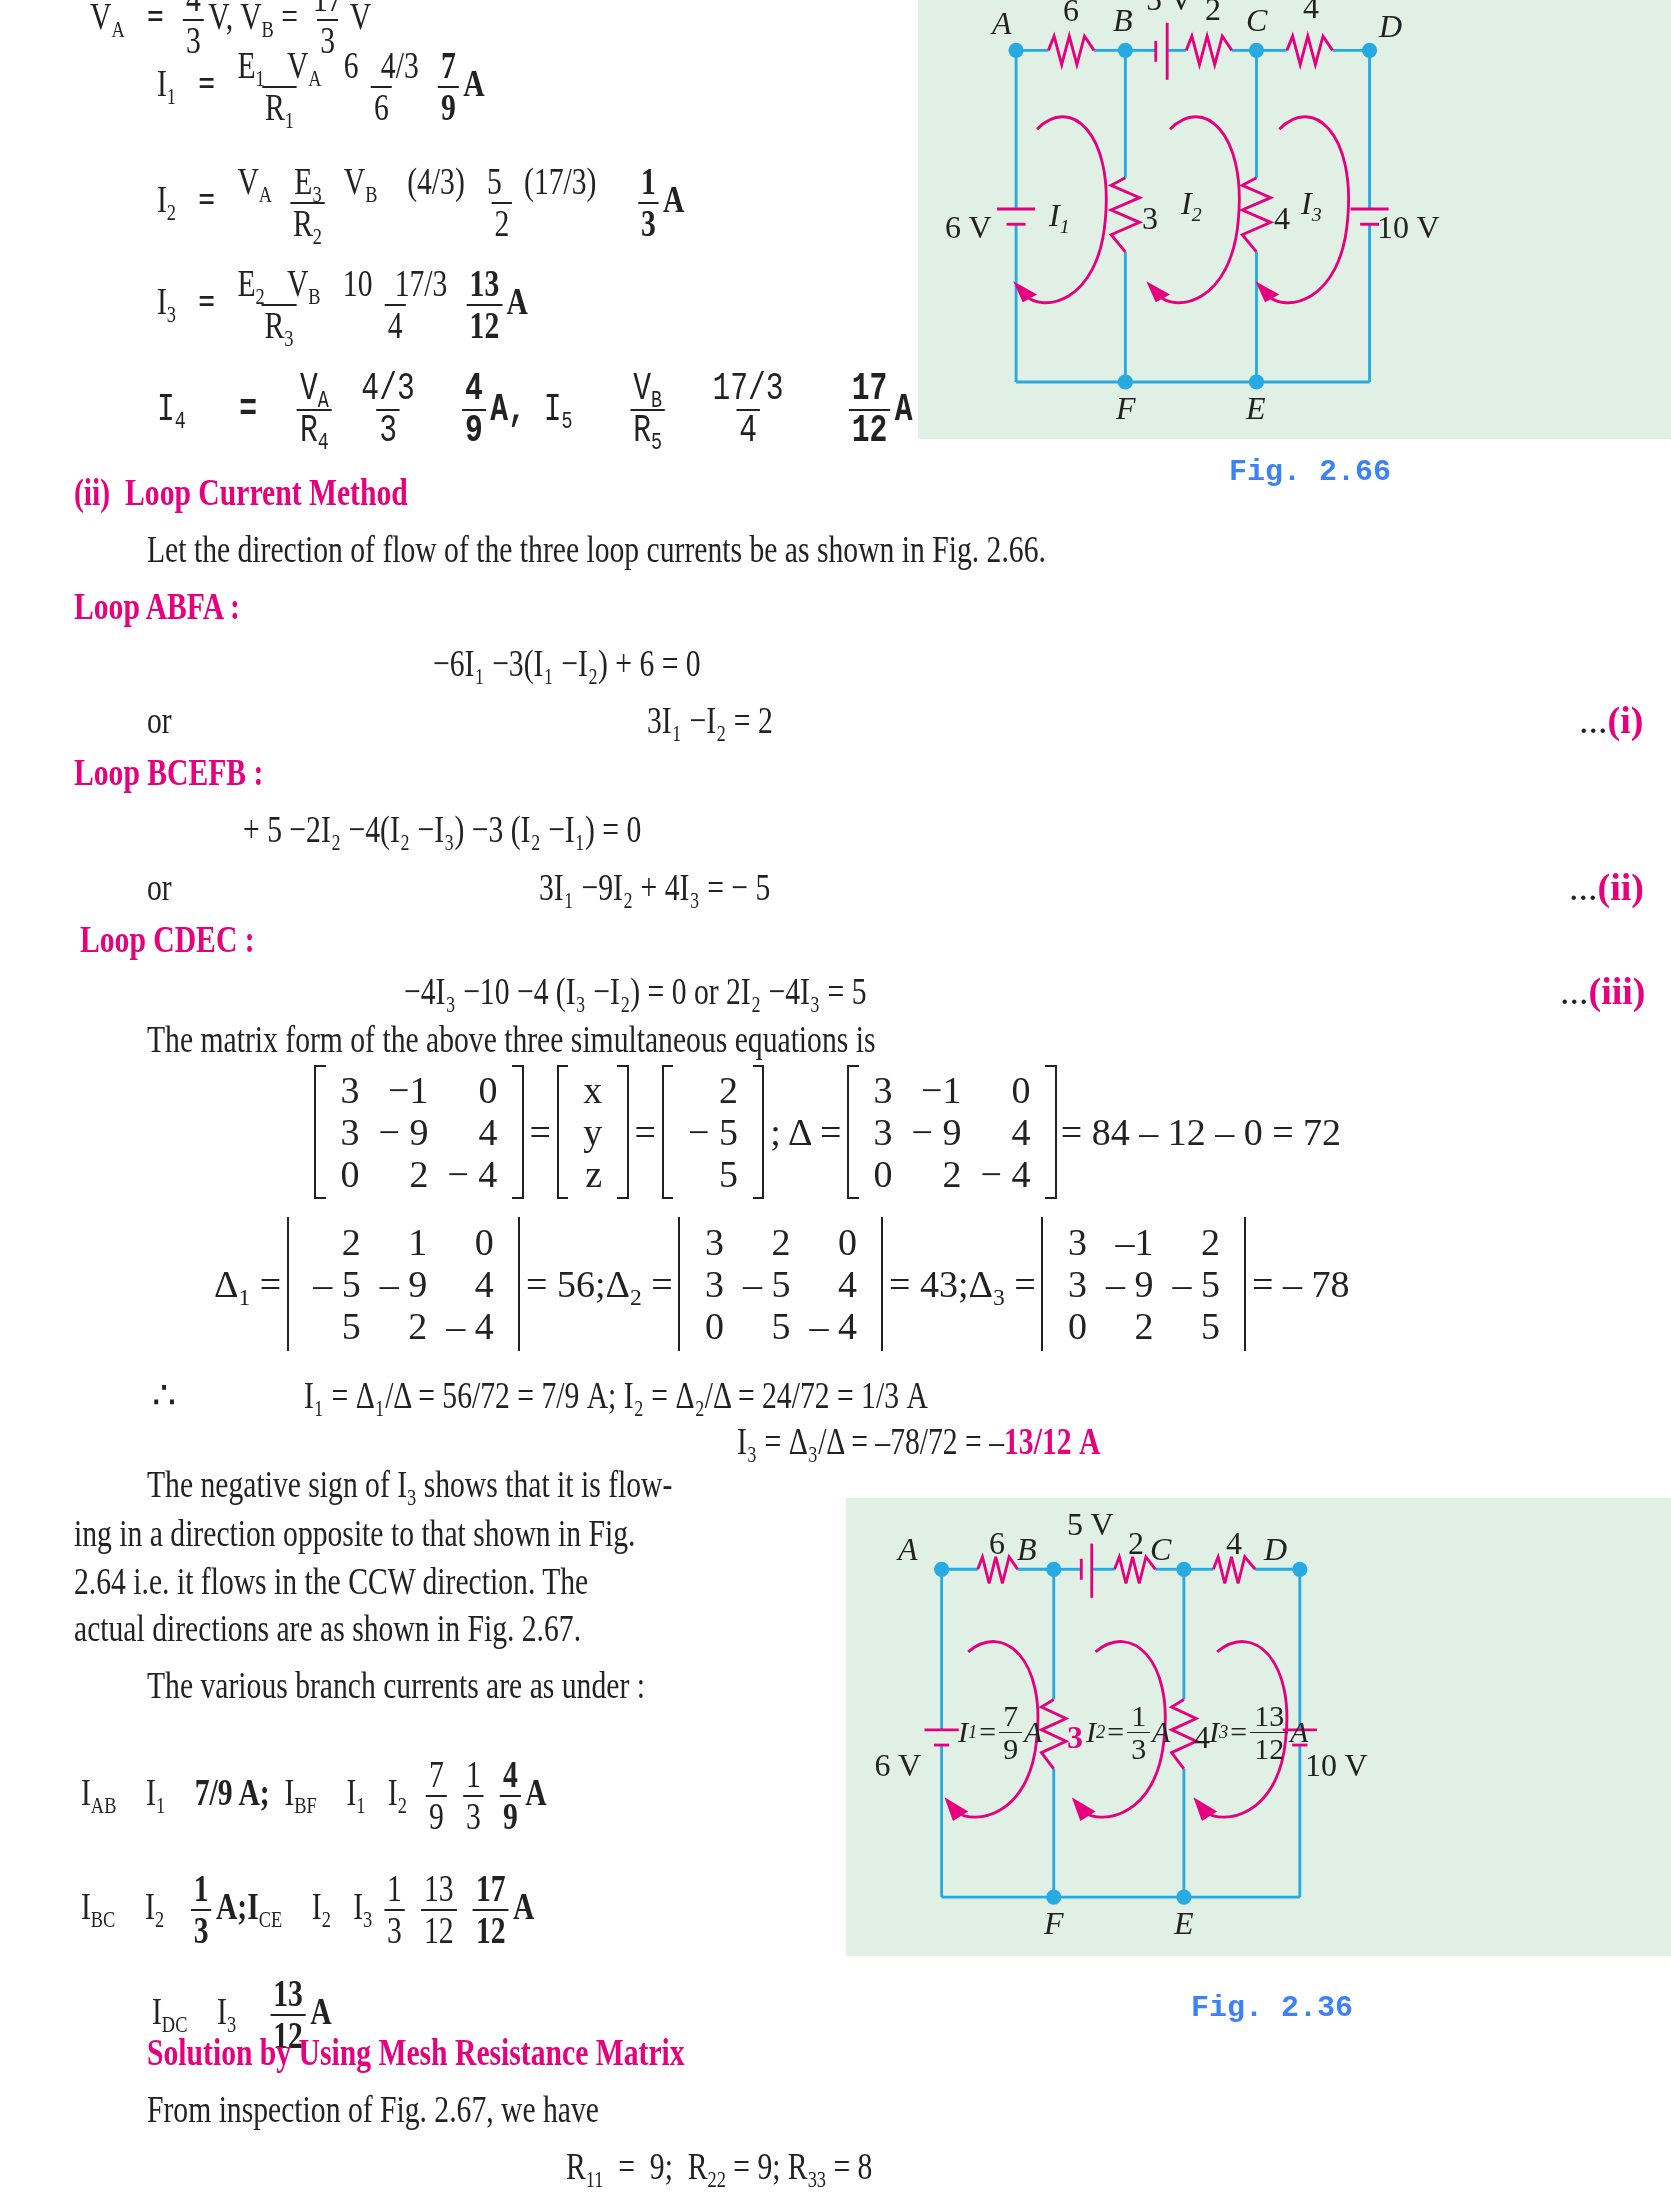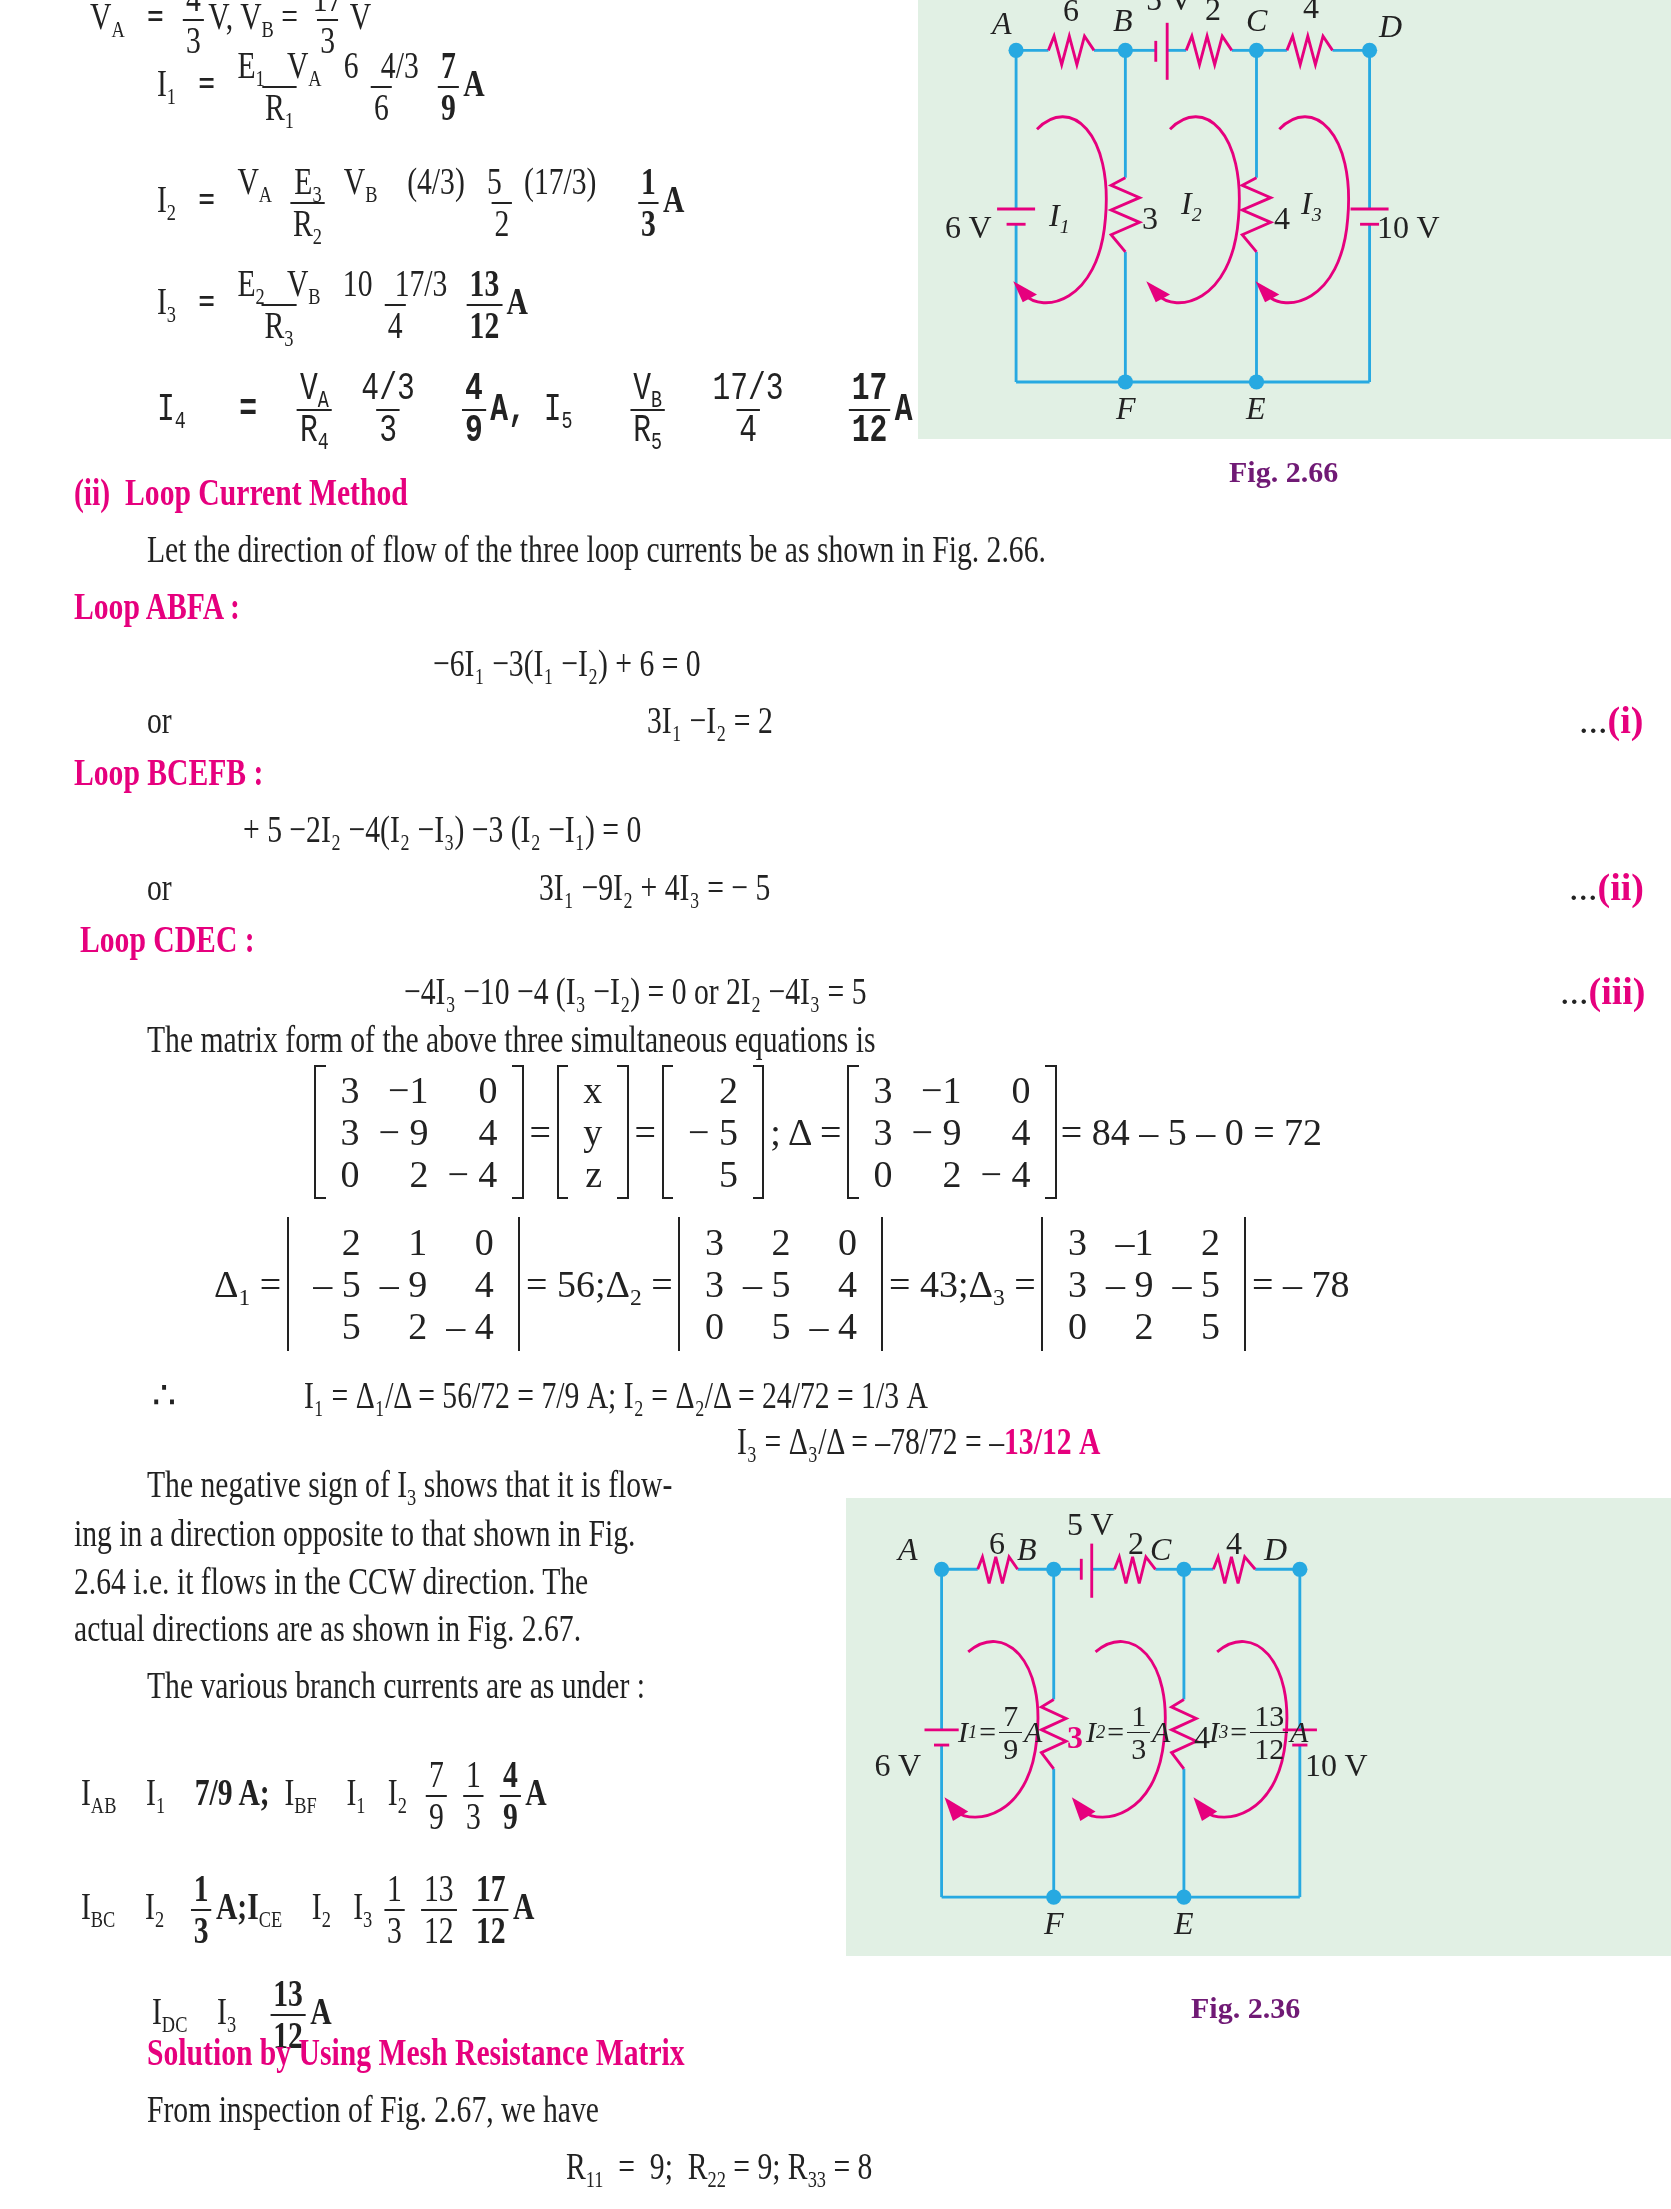--- a/index.html
+++ b/index.html
@@ -9,21 +9,21 @@
   .cond { display:inline-block; transform:scaleX(0.78); transform-origin:left center; }
   .mag { color:#e6007e; }
   .b { font-weight:bold; }
   .t40 { font-size:38px; line-height:42px; }
   sub { font-size:0.62em; vertical-align:-0.35em; line-height:0; }
   .frac { display:inline-flex; flex-direction:column; align-items:center; vertical-align:middle; margin:0 5.7px; }
   .frac .num { padding:0 3.8px; line-height:1.05; }
   .frac .den { padding:0 3.8px; border-top:2.9px solid #222; line-height:1.05; }
   .eqsign { font-weight:bold; }
   .fig-bg { position:absolute; background:#e1f0e4; }
-  .fig-cap { position:absolute; font-family:Liberation Serif, serif; font-weight:bold; font-size:30px; color:#701a75; }
+  .fig-cap { position:absolute; font-family:Liberation Mono, monospace; font-weight:bold; font-size:30px; color:#3b82f6; }
   .mat { display:inline-grid; vertical-align:middle; position:relative; padding:3.8px 15px; }
   .mat.br { border-left:2.9px solid #222; border-right:2.9px solid #222; }
   .mat.br::before, .mat.br::after { content:""; position:absolute; top:0; bottom:0; width:9.5px; border-top:2.9px solid #222; border-bottom:2.9px solid #222; }
   .mat.br::before { left:0; }
   .mat.br::after { right:0; }
   .mat.det { border-left:2.9px solid #222; border-right:2.9px solid #222; }
   .mat span { text-align:right; padding:0 9.5px; font-size:38px; line-height:42px; }
   .c3 { grid-template-columns: repeat(3, auto); }
   .c1 { grid-template-columns: auto; }
   .svgfill { position:absolute; left:0; top:0; }
@@ -267,21 +267,21 @@
     <span>3</span>
       <span>−1</span>
       <span>0</span>
     <span>3</span>
       <span>− 9</span>
       <span>4</span>
     <span>0</span>
       <span>2</span>
       <span>− 4</span>
   </div>
-  <span class="t40" style="margin-left:3.8px;">= 84 – 5 – 0 = 72</span>
+  <span class="t40" style="margin-left:3.8px;">= 84 – 12 – 0 = 72</span>
 </div>
 
 <div class="abs" style="left:214px; top:1217px; display:flex; align-items:center;">
   <span class="t40"><span>Δ</span><sub>1</sub> <span>=</span></span>
   <div class="mat det c3" style="margin-left:5.7px;">
     <span>2</span>
       <span>1</span>
       <span>0</span>
     <span>– 5</span>
       <span>– 9</span>

